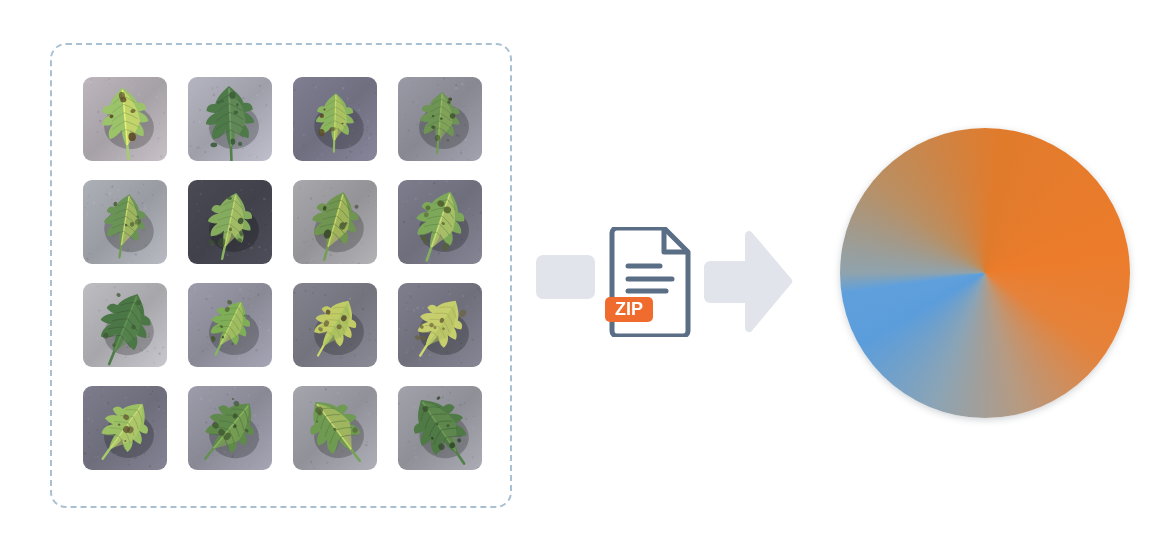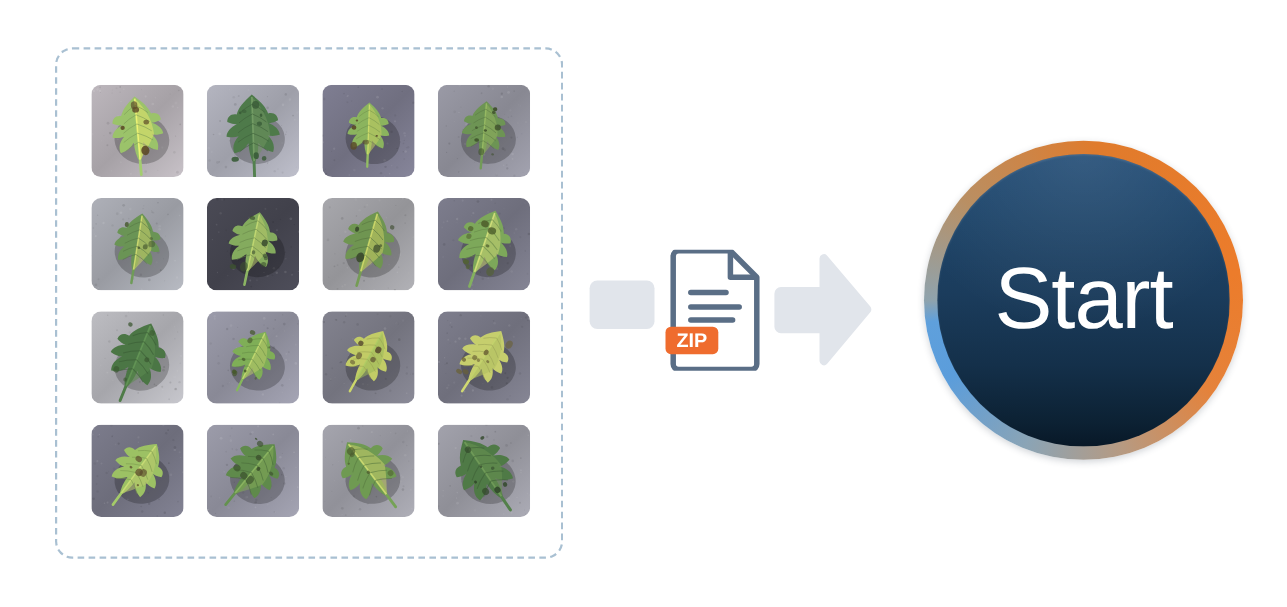--- a/index.html
+++ b/index.html
@@ -1609,16 +1609,13 @@
 
   <div id="arrow-right">
     <svg viewBox="0 0 92 108" xmlns="http://www.w3.org/2000/svg">
       <path d="M2 39 a6 6 0 0 1 6 -6 H43 V7 a4 4 0 0 1 6.8 -2.8 L89 50.5 a4 4 0 0 1 0 5.6 L49.8 103 a4 4 0 0 1 -6.8 -2.8 V75 H8 a6 6 0 0 1 -6 -6 Z" fill="#e1e5eb"></path>
     </svg>
   </div>
 </div>
 
 <div id="start-button">
   <div id="start-ring"></div>
-  <div id="start-face">
-    <span id="start-label">Start</span>
-  </div>
 </div>
 
 </body></html>

